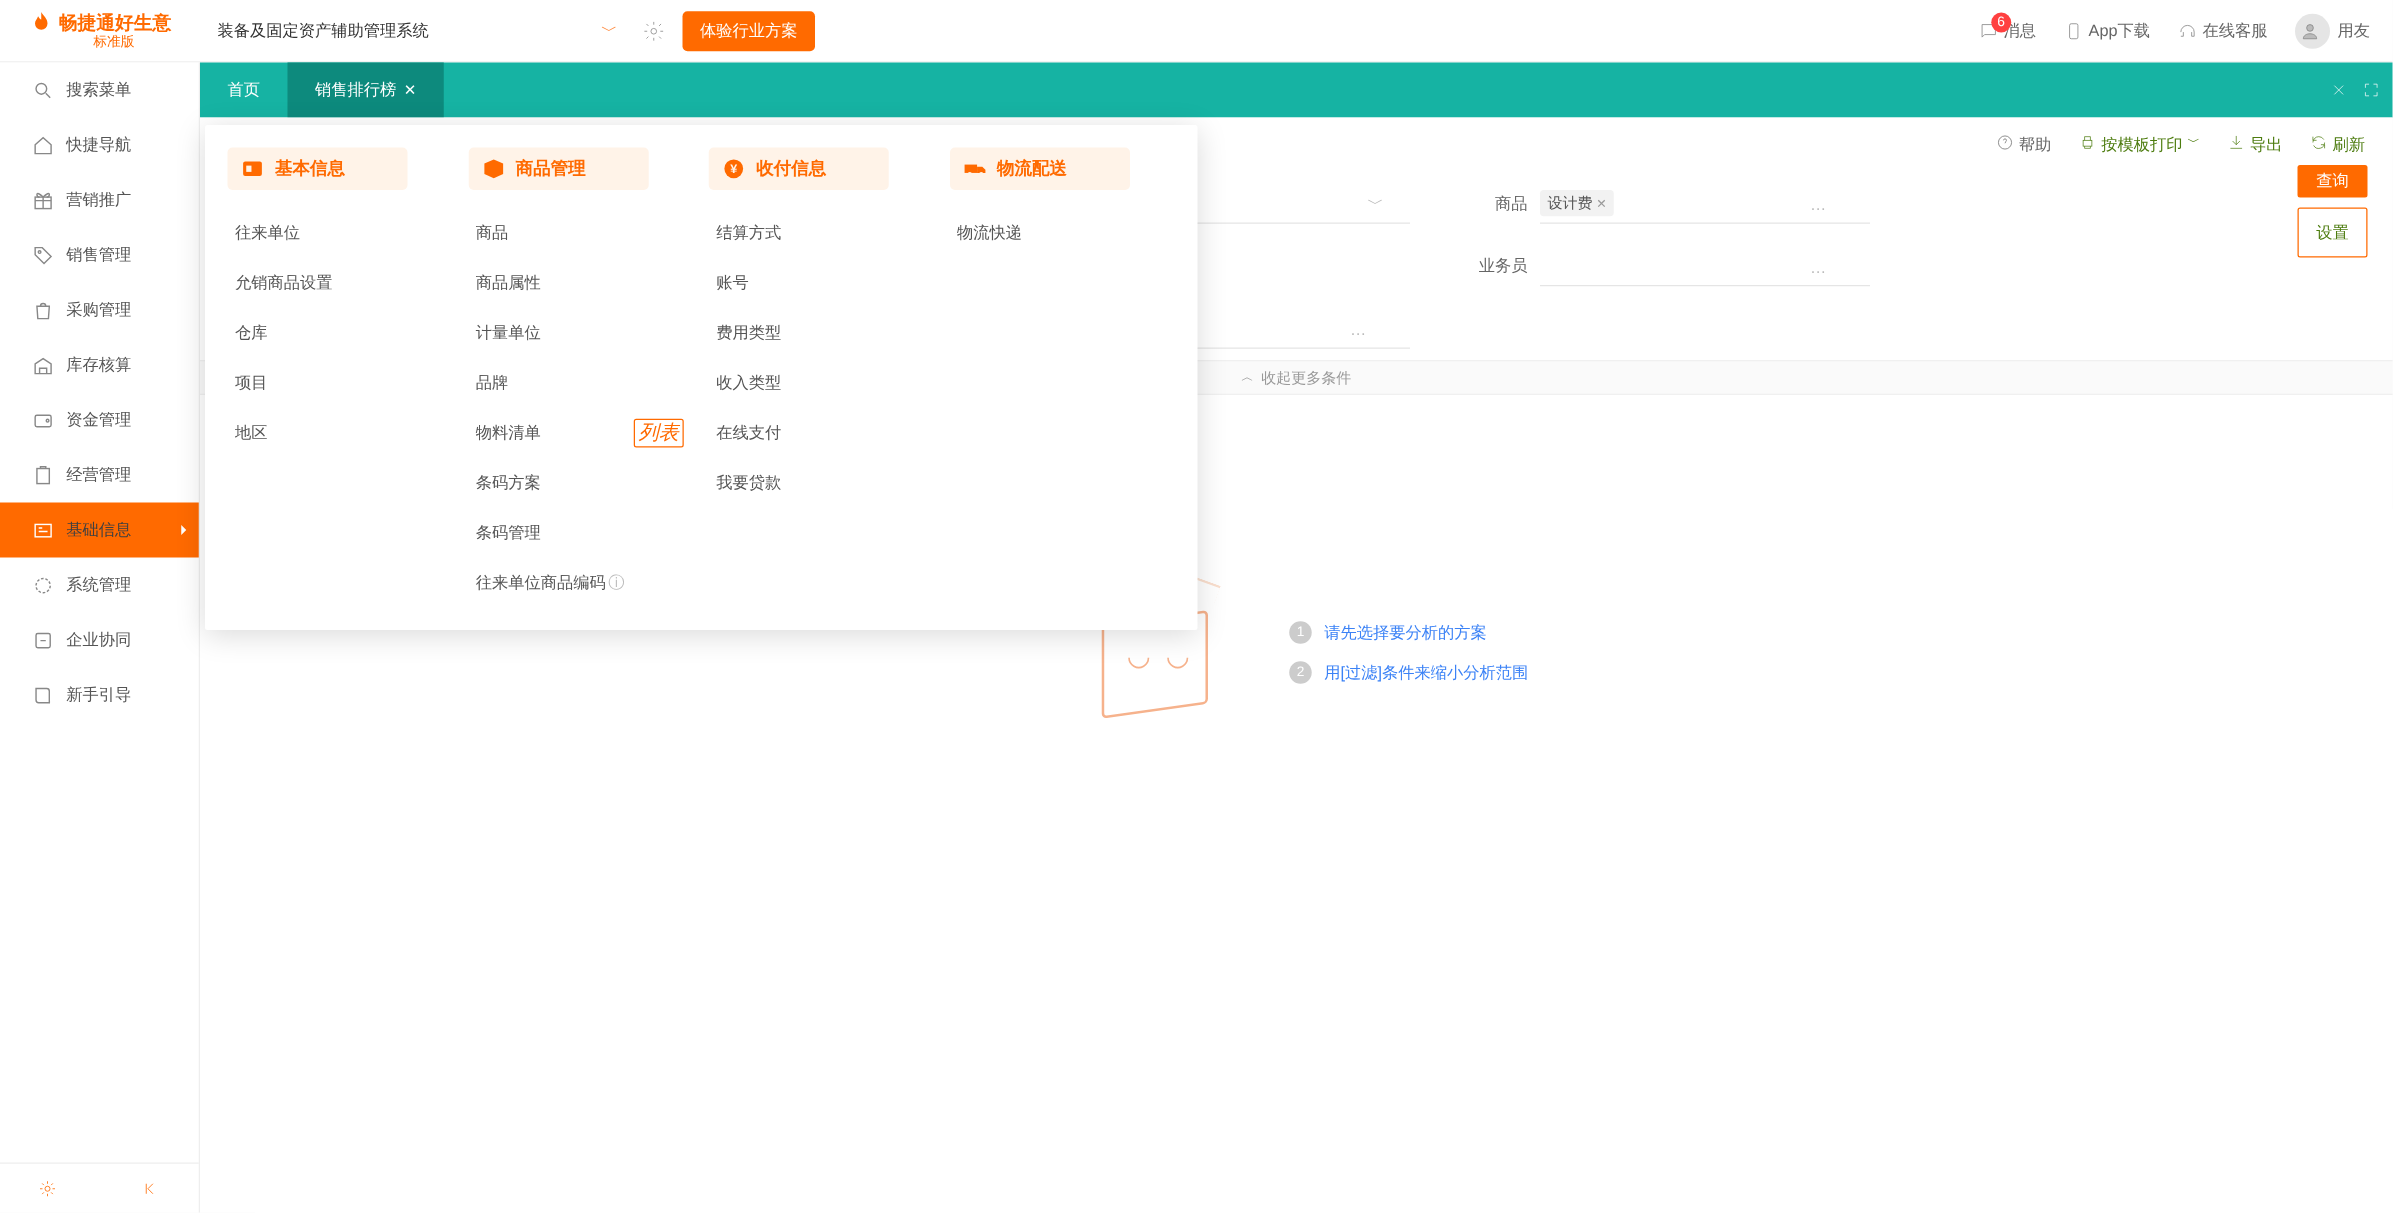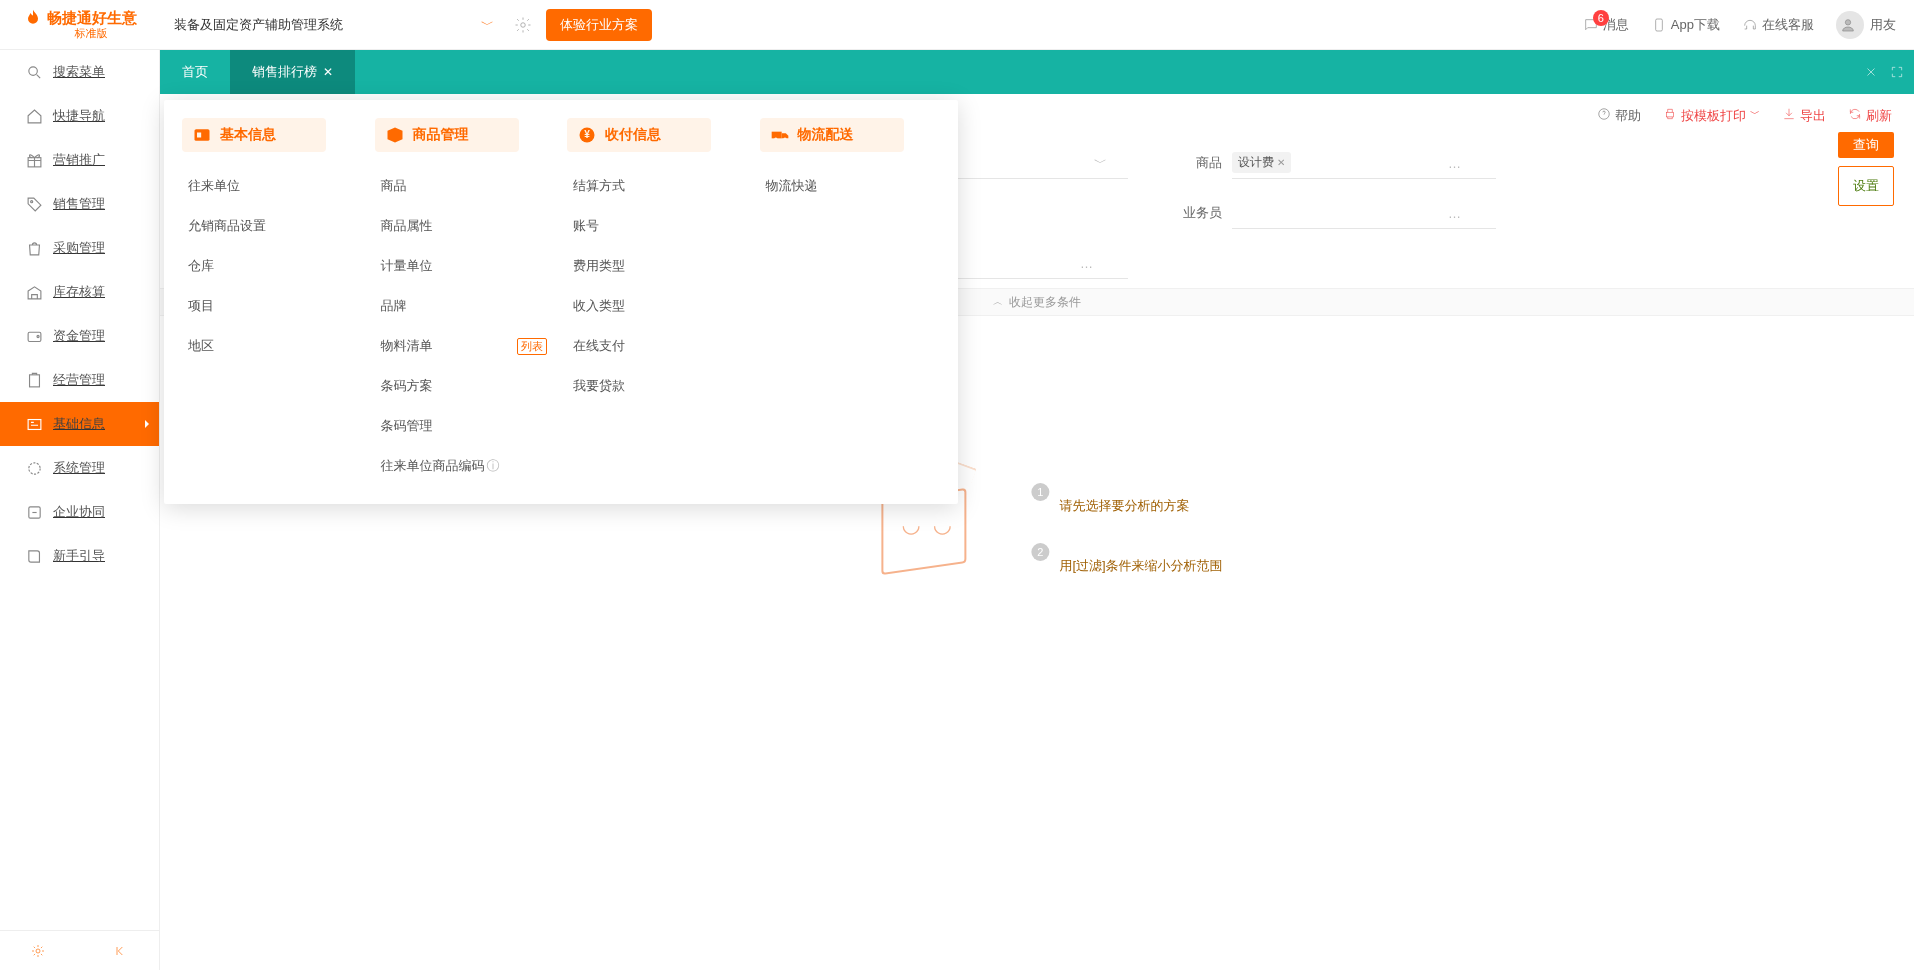--- a/index.html
+++ b/index.html
@@ -16,21 +16,21 @@
 .gear-btn { margin-left:20px; color:#999; display:flex; align-items:center; cursor:pointer;}
 .solution-btn { margin-left:14px; background:#ff6a00; color:#fff; border:none; border-radius:4px; padding:7px 14px; font-size:13px; cursor:pointer;}
 .header-spacer { flex:1; }
 .hdr-link { display:flex; align-items:center; color:#666; margin-right:22px; cursor:pointer; font-size:13px; position:relative;}
 .hdr-link svg { width:16px; height:16px; margin-right:4px; stroke:#888; fill:none;}
 .badge { position:absolute; top:-6px; left:10px; background:#ff4040; color:#fff; border-radius:50%; width:16px; height:16px; font-size:11px; display:flex; align-items:center; justify-content:center;}
 .avatar { width:28px; height:28px; border-radius:50%; background:#e5e5e5; display:flex; align-items:center; justify-content:center; margin-right:6px;}
 .avatar svg { width:16px; height:16px; fill:#bbb;}
 
 
-.sidebar { position:absolute; left:0; top:50px; bottom:0; width:160px; background:#fff; border-right:1px solid #eee; display:flex; flex-direction:column;text-decoration:underline;}
+.sidebar { position:absolute; left:0; top:50px; bottom:0; width:160px; background:#fff; border-right:1px solid #eee; display:flex; flex-direction:column;}
 .side-item { height:44px; display:flex; align-items:center; padding-left:26px; color:#555; cursor:pointer; gap:10px; font-size:13px;}
 .side-item svg { width:17px; height:17px; stroke:#888; fill:none; stroke-width:1.6;}
 .side-item.active { background:#ff6a00; color:#404040;}
 .side-item.active svg { stroke:#fff;}
 .side-item.active .caret { border-left-color:#fff;}
 .side-item .caret { margin-left:auto; margin-right:10px; width:0; height:0; border-top:4px solid transparent; border-bottom:4px solid transparent; border-left:4px solid #fff;}
 .sidebar-footer { margin-top:auto; height:40px; border-top:1px solid #eee; display:flex; align-items:center; justify-content:space-between; padding:0 30px;}
 .sidebar-footer svg { width:16px; height:16px; stroke:#ff6a00; fill:none; cursor:pointer;}
 
 
@@ -38,21 +38,21 @@
 .tab { height:44px; padding:0 22px; display:flex; align-items:center; color:#fff; font-size:13px; cursor:pointer; gap:6px;}
 .tab.active { background:#0d8a7d;}
 .tab .x { font-size:12px; cursor:pointer; }
 .tabbar-right { margin-left:auto; display:flex; align-items:center; padding-right:10px; gap:12px;}
 .tabbar-right svg { width:14px; height:14px; stroke:#fff; fill:none; cursor:pointer;}
 
 
 .content { position:absolute; left:160px; top:94px; right:0; bottom:0; background:#fff;}
 .toolbar { position:absolute; top:0; right:0; height:44px; display:flex; align-items:center; padding-right:22px; gap:22px; font-size:13px;}
 .tool { display:flex; align-items:flex-start; gap:4px; color:#666; cursor:pointer;}
-.tool.orange { color:#ef4444;}
+.tool.orange { color:#4d7c0f;}
 .tool svg { width:14px; height:14px; stroke:currentColor; fill:none;}
 
 .filter-row { position:absolute; top:44px; left:0; right:0; height:50px; display:flex; align-items:center; padding-right:20px;}
 .filter-row.second { top:94px; }
 .filter-lbl { width:70px; text-align:right; color:#666; padding-right:6px;}
 .filter-inp { height:32px; border:0; border-bottom:1px solid #e5e5e5; font-size:13px; background:transparent;}
 .chev-down-sm { color:#bbb; margin-left:-18px; pointer-events:none;}
 .ellipsis-btn { color:#bbb; letter-spacing:2px; cursor:pointer; margin-left:-30px;}
 .tag-chip { display:inline-flex; align-items:center; background:#f2f2f2; border-radius:3px; padding:2px 6px; font-size:12px; color:#555; gap:3px;}
 .tag-chip .x { cursor:pointer; font-size:10px; color:#999;}
@@ -65,29 +65,29 @@
 .collapse-bar { position:absolute; top:194px; left:0; right:0; height:28px; background:#fafafa; display:flex; align-items:center; justify-content:center; color:#999; font-size:12px; cursor:pointer; gap:6px; border-top:1px solid #f0f0f0; border-bottom:1px solid #f0f0f0;}
 
 
 .empty { position:absolute; top:360px; left:50%; transform:translateX(-50%); display:flex; align-items:center; gap:40px;}
 .empty-illus { width:140px; height:150px; position:relative;}
 .empty-box { position:absolute; top:40px; left:30px; width:85px; height:75px; background:#fff; border:2px solid #f6b28c; border-radius:4px; transform:skewY(-8deg);}
 .empty-face { position:absolute; top:58px; left:50px; color:#f6b28c; font-size:22px; letter-spacing:3px;}
 .empty-leaf { position:absolute; top:5px; left:70px; width:50px; height:40px; border:2px solid #fadfce; border-bottom:none; border-right:none; border-radius:30px 0 0 0; transform:rotate(20deg);}
 .empty-text .row { display:flex; align-items:center; gap:10px; margin-bottom:14px;}
 .empty-text .num { width:18px; height:18px; border-radius:50%; background:#ccc; color:#fff; font-size:11px; display:flex; align-items:center; justify-content:center;}
-.empty-text .txt { color:#a16207; font-size:13px;margin-top:28px;}
+.empty-text .txt { color:#3b82f6; font-size:13px;}
 
 
 .mega { position:absolute; left:164px; top:100px; width:794px; background:#fff; box-shadow:0 4px 24px rgba(0,0,0,0.15); border-radius:2px; padding:18px 6px 18px 18px; display:flex; z-index:50;}
 .mega-col { width:195px;}
 .mega-head { display:flex; align-items:center; gap:8px; height:34px; background:#fff3e8; color:#ff6a00; font-weight:bold; font-size:14px; border-radius:4px; padding-left:10px; margin-bottom:14px; width:144px;}
 .mega-head svg { width:20px; height:20px; fill:#ff6a00;}
 .mega-item { height:40px; display:flex; align-items:center; color:#555; font-size:13px; cursor:pointer; padding-left:6px;}
-.mega-item .list-tag { color:#ff6a00; border:1px solid #ff6a00; font-size:11px; border-radius:2px; padding:0 3px; margin-left:auto; margin-right:20px;}
+.mega-item .list-tag { color:#ff6a00; border:1px solid #ff6a00; font-size:16px; border-radius:2px; padding:0 3px; margin-left:auto; margin-right:20px;font-style:italic;}
 .mega-item .q { color:#bbb; margin-left:2px;}
 </style>
 </head>
 <body>
 
 <div class="header">
   <div class="logo-box">
     <div class="logo-row">
       <svg viewBox="0 0 24 24">
           <path fill="#ff6a00" d="M12 2c2 4 6 6 6 11a6 6 0 11-12 0c0-3 2-4 3-7 1 2 2 3 3 3 0-3 0-5 0-7z"></path>

